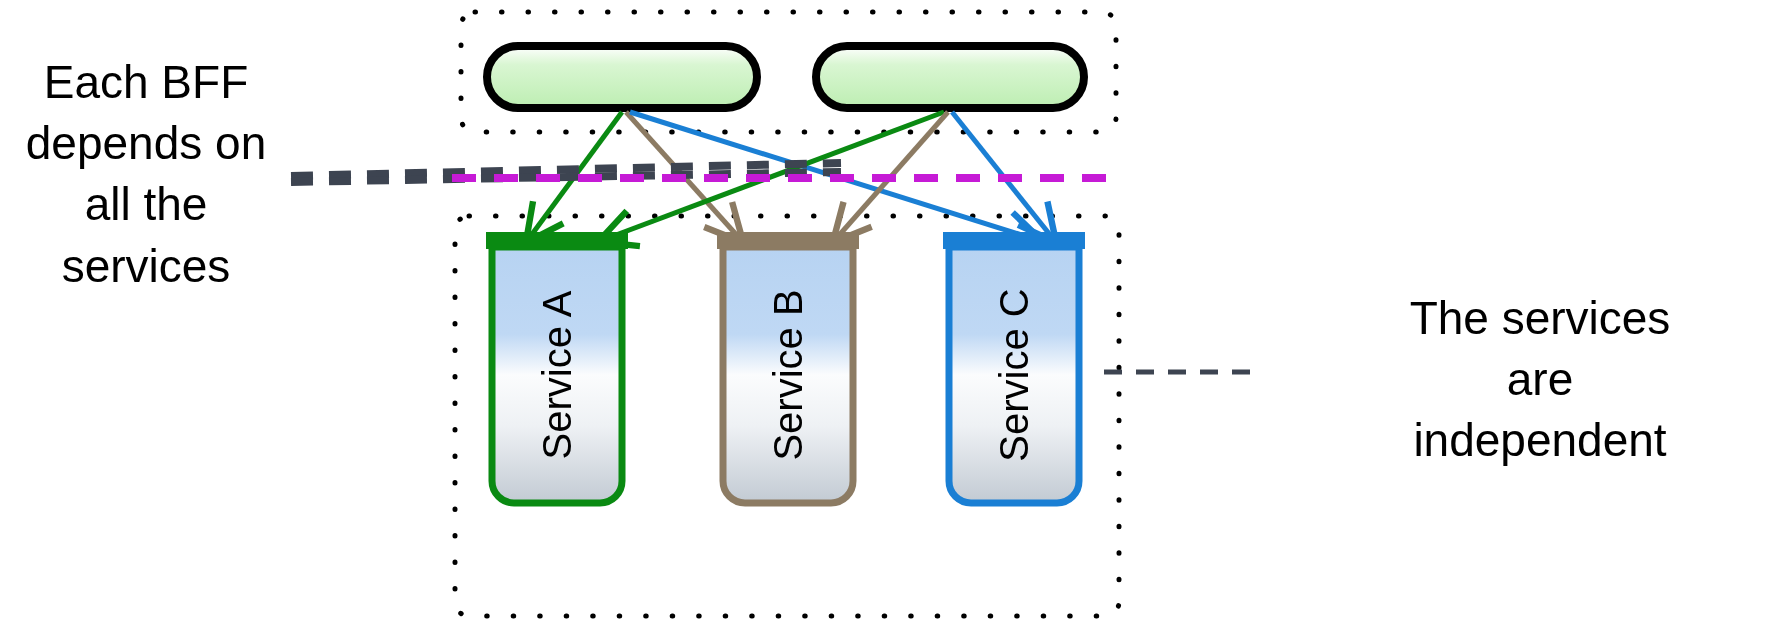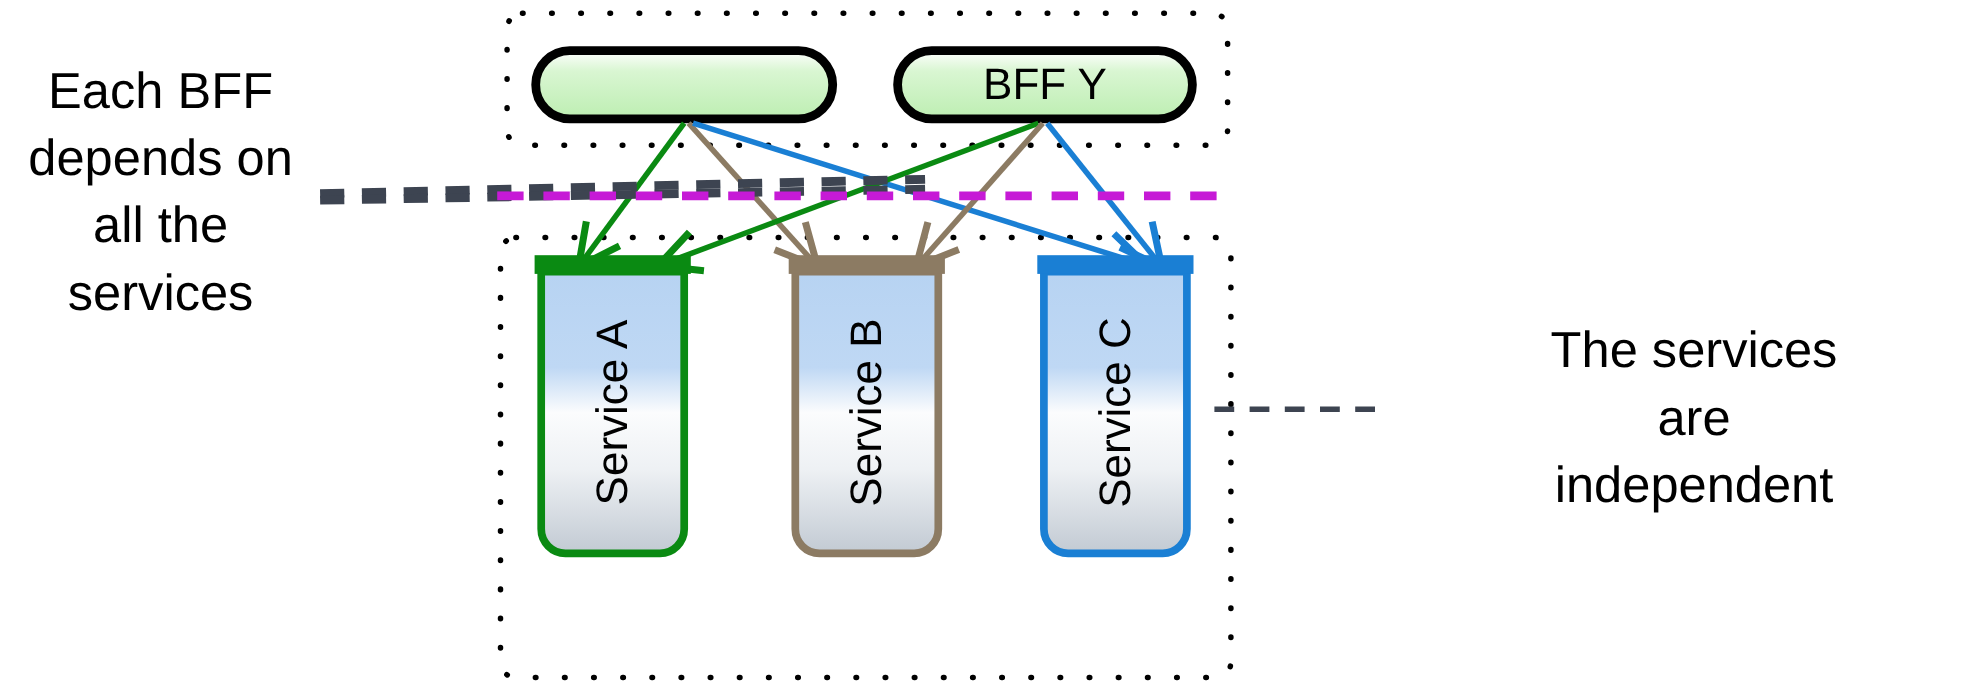--- a/index.html
+++ b/index.html
@@ -121,21 +121,20 @@
   <div class="annot" id="annot-left">Each BFF
 depends on
 all the
 services</div>
 
   <div class="annot" id="annot-right">The services
 are
 independent</div>
 
 
-  <div class="node-label bff-label" style="left:816px;top:57px;width:268px;">BFF Y</div>
 
   <div class="node-label svc-label" style="left:457px;top:355px;width:200px;text-align:center;">Service A</div>
 
   <div class="node-label svc-label" style="left:688px;top:355px;width:200px;text-align:center;">Service B</div>
 
   <div class="node-label svc-label" style="left:914px;top:355px;width:200px;text-align:center;">Service C</div>
 
 </div>
 
 </body></html>

